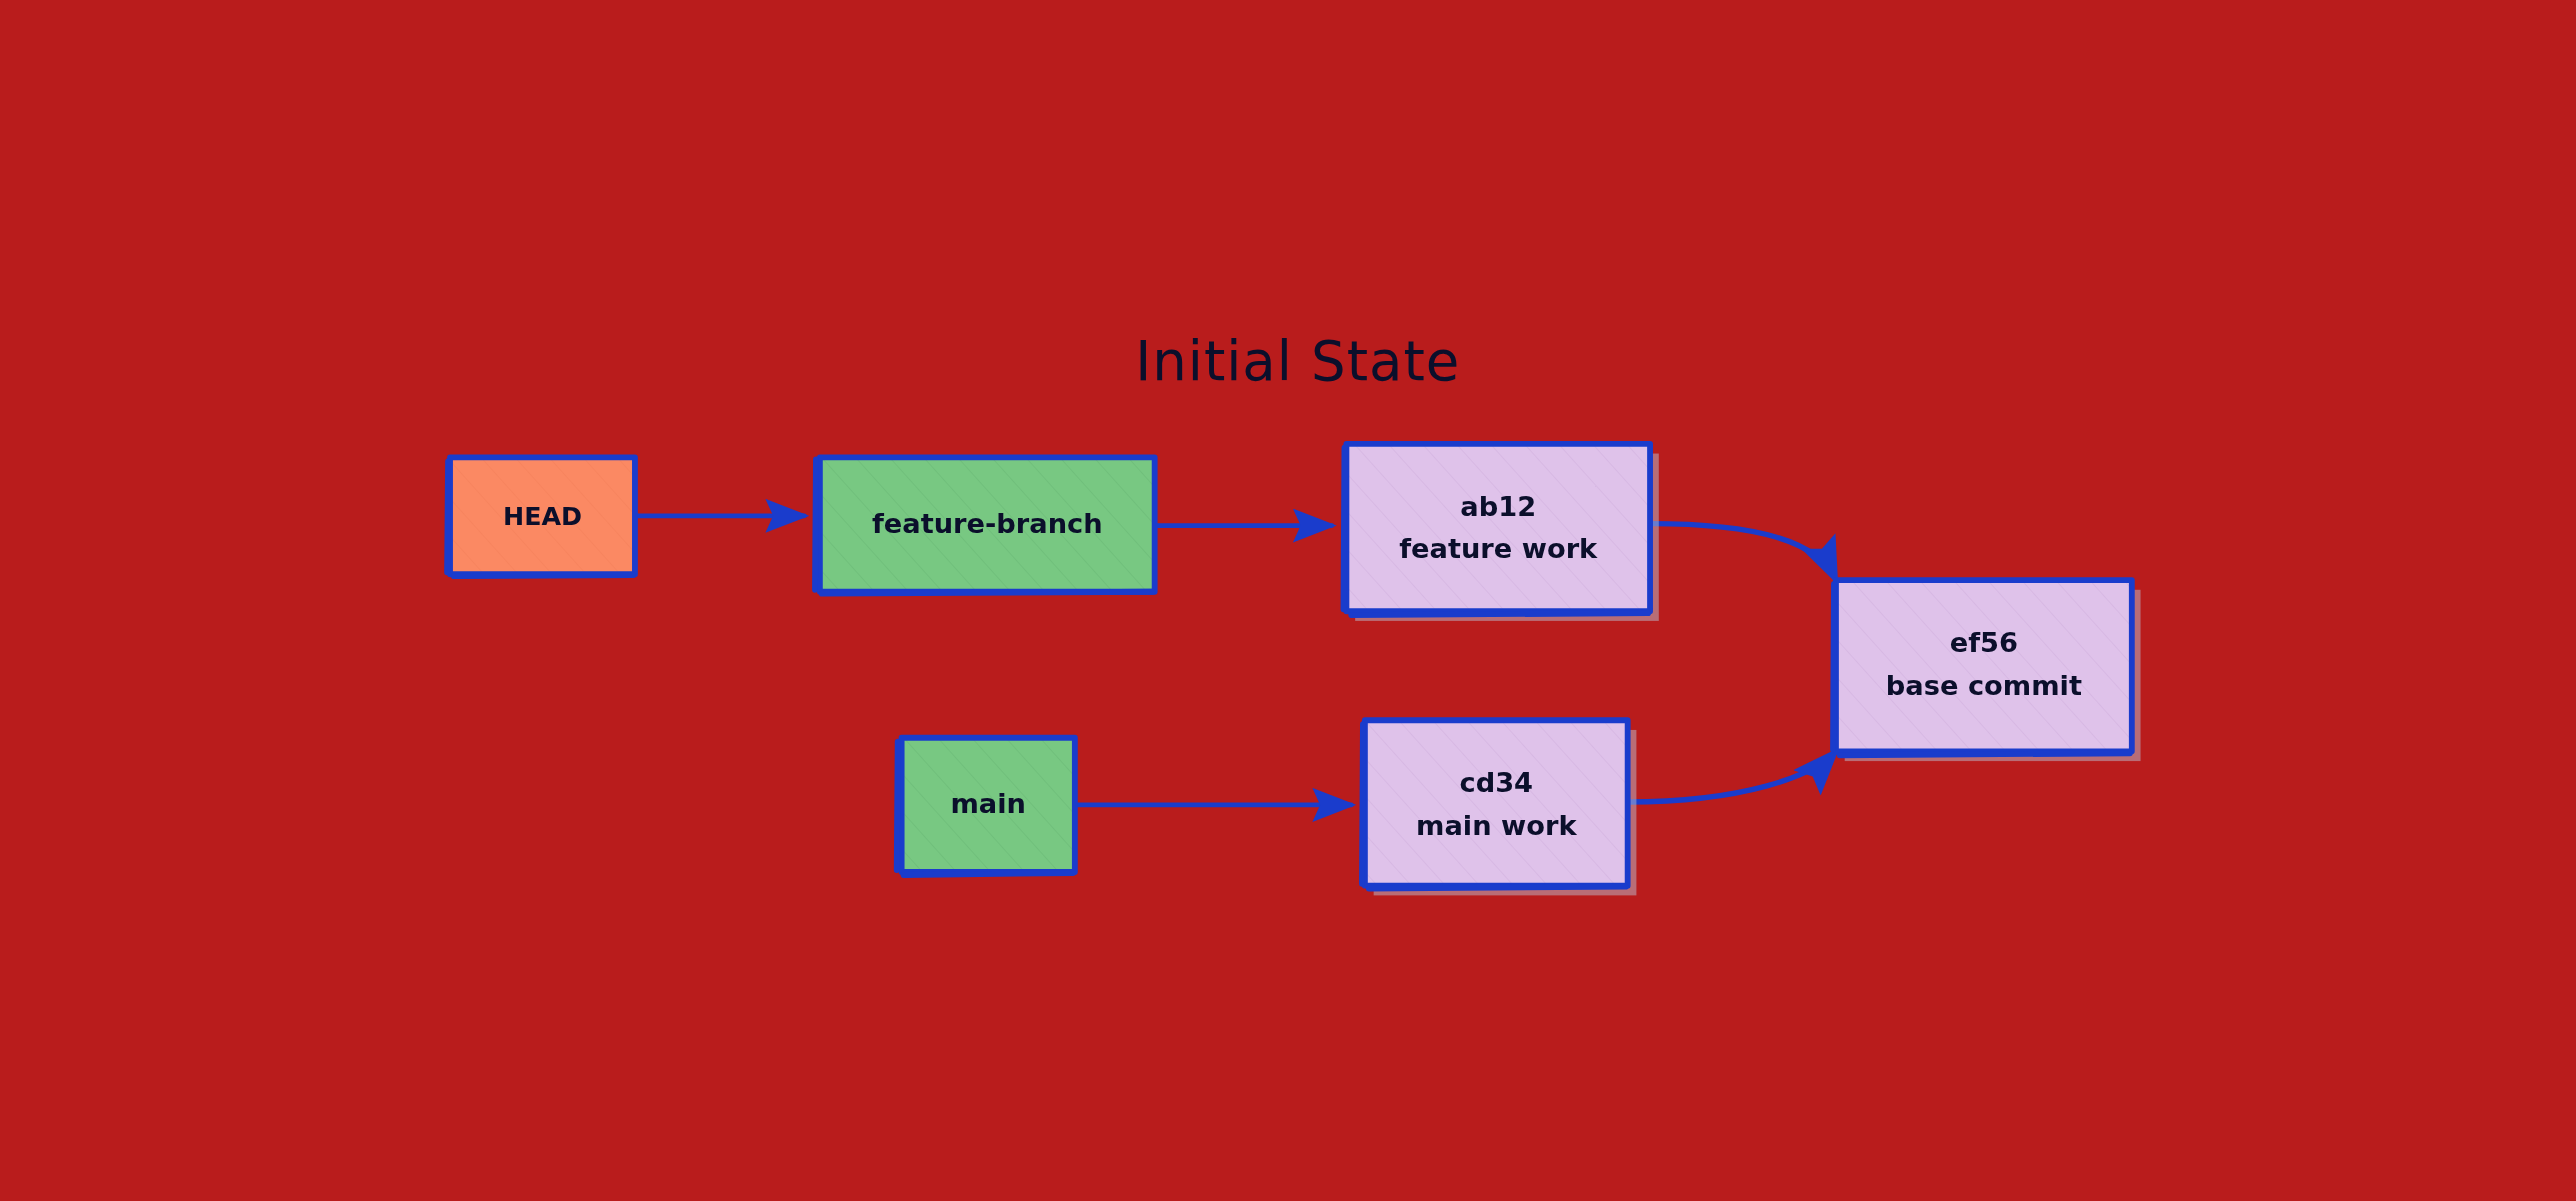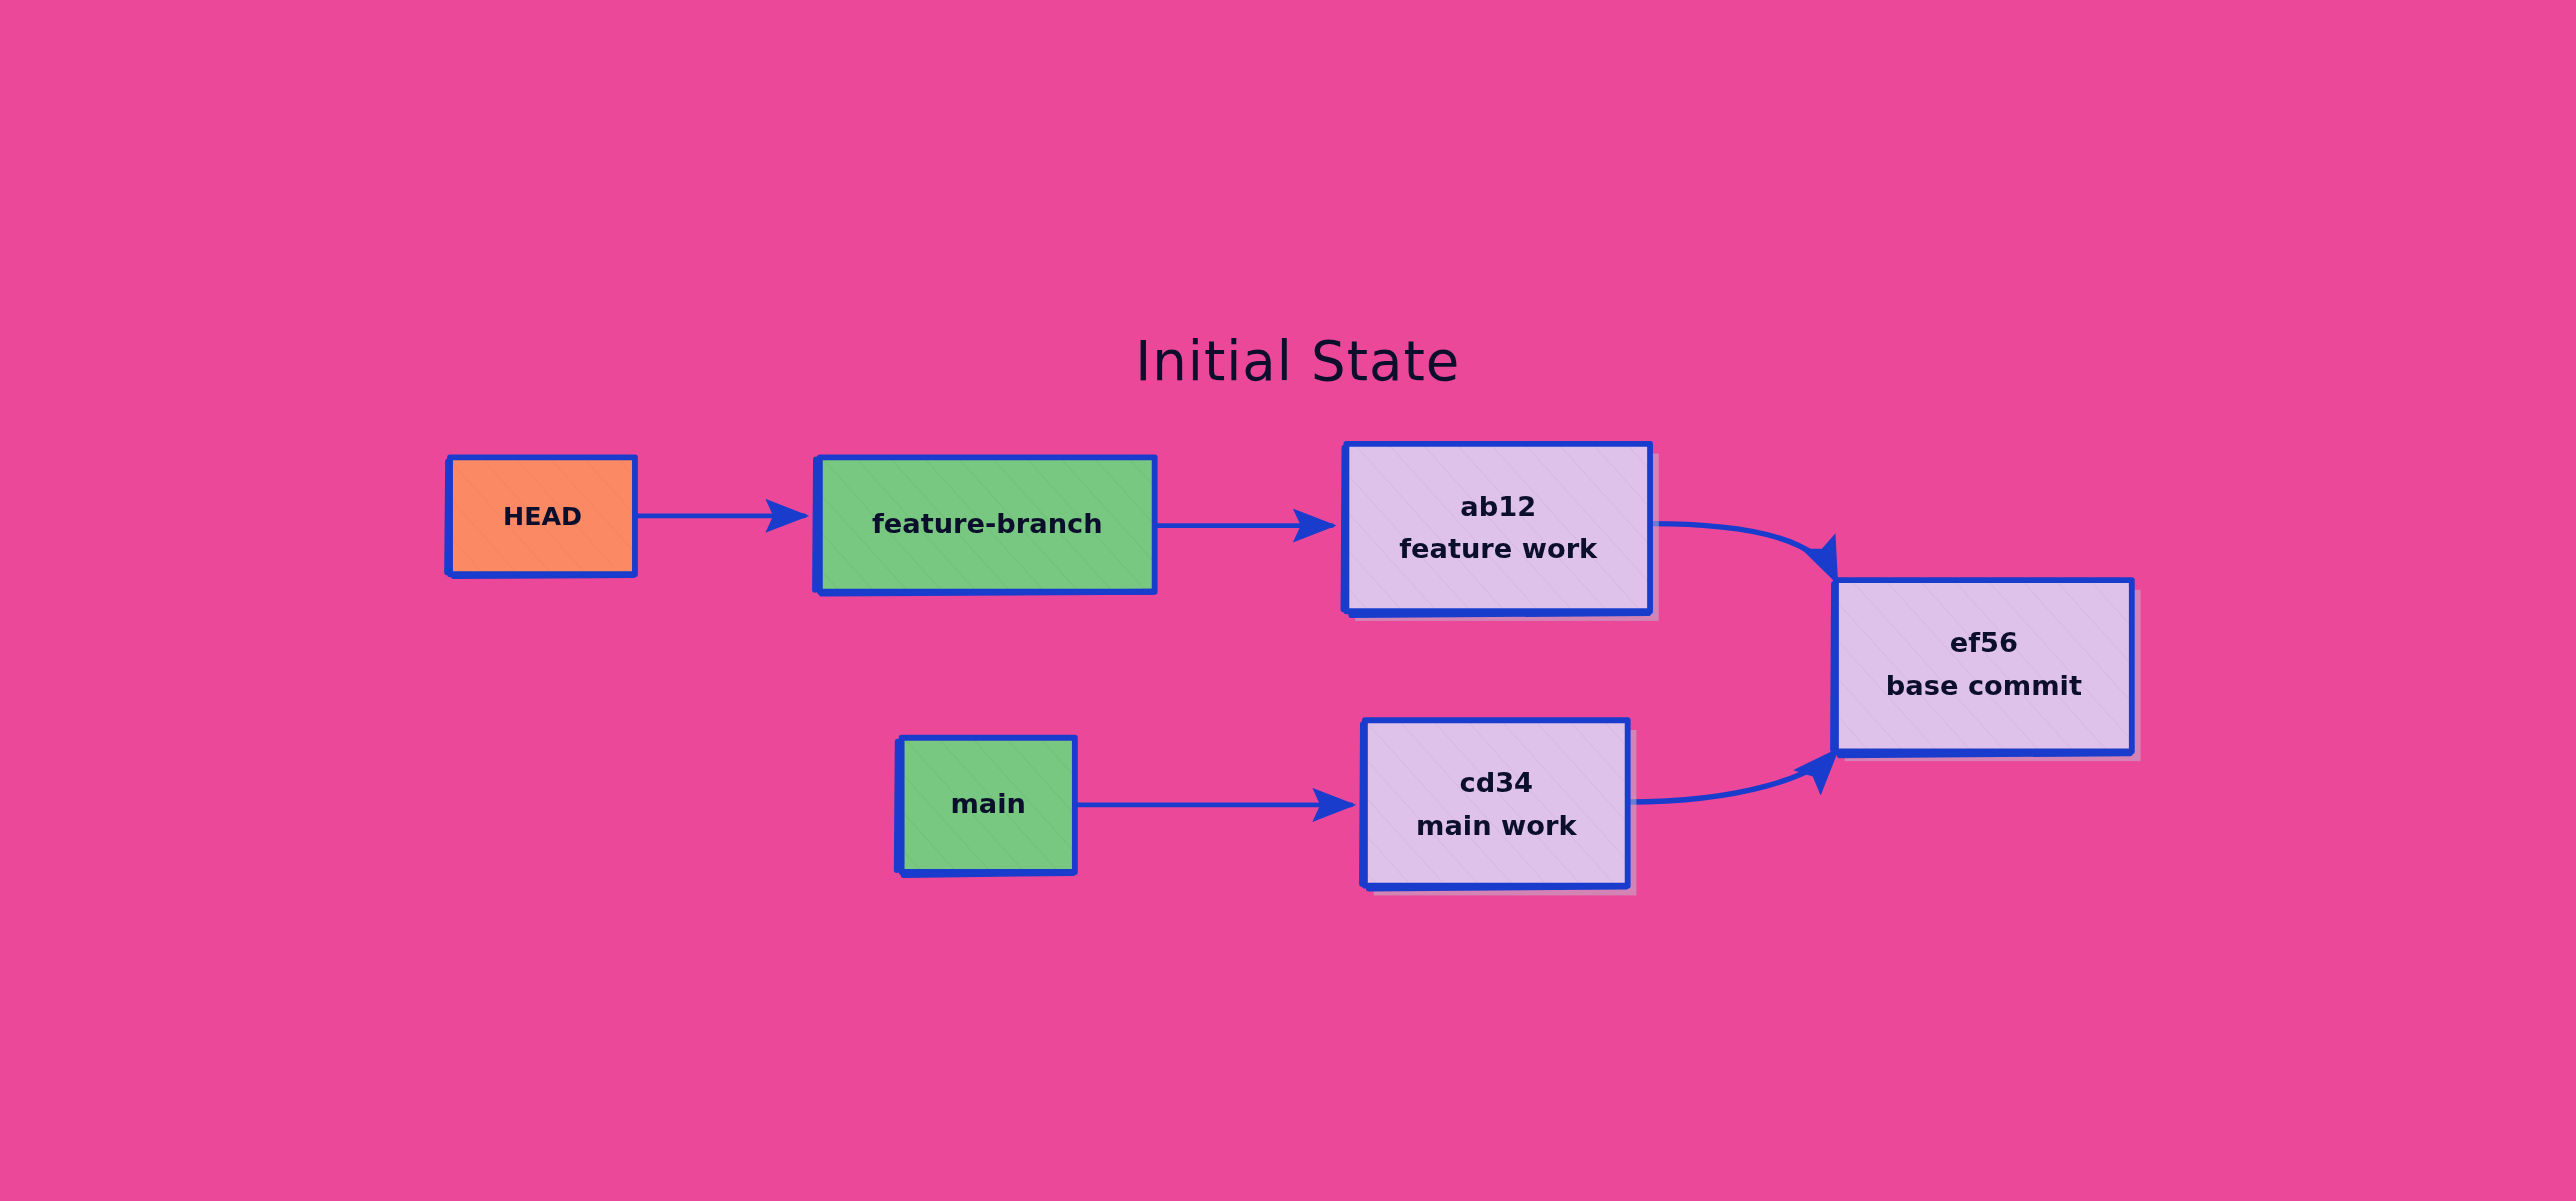--- a/index.html
+++ b/index.html
@@ -11,21 +11,21 @@
   body {
     width: 2576px;
     height: 1201px;
     font-family: "DejaVu Sans", sans-serif;
     overflow: hidden;
   }
   #canvas {
     position: relative;
     width: 2576px;
     height: 1201px;
-    background: #ec4899;
+    background: #b91c1c;
   }
   #diagram-svg {
     position: absolute;
     left: 0;
     top: 0;
     width: 2576px;
     height: 1201px;
   }
   .node-label {
     font-family: "DejaVu Sans", sans-serif;

